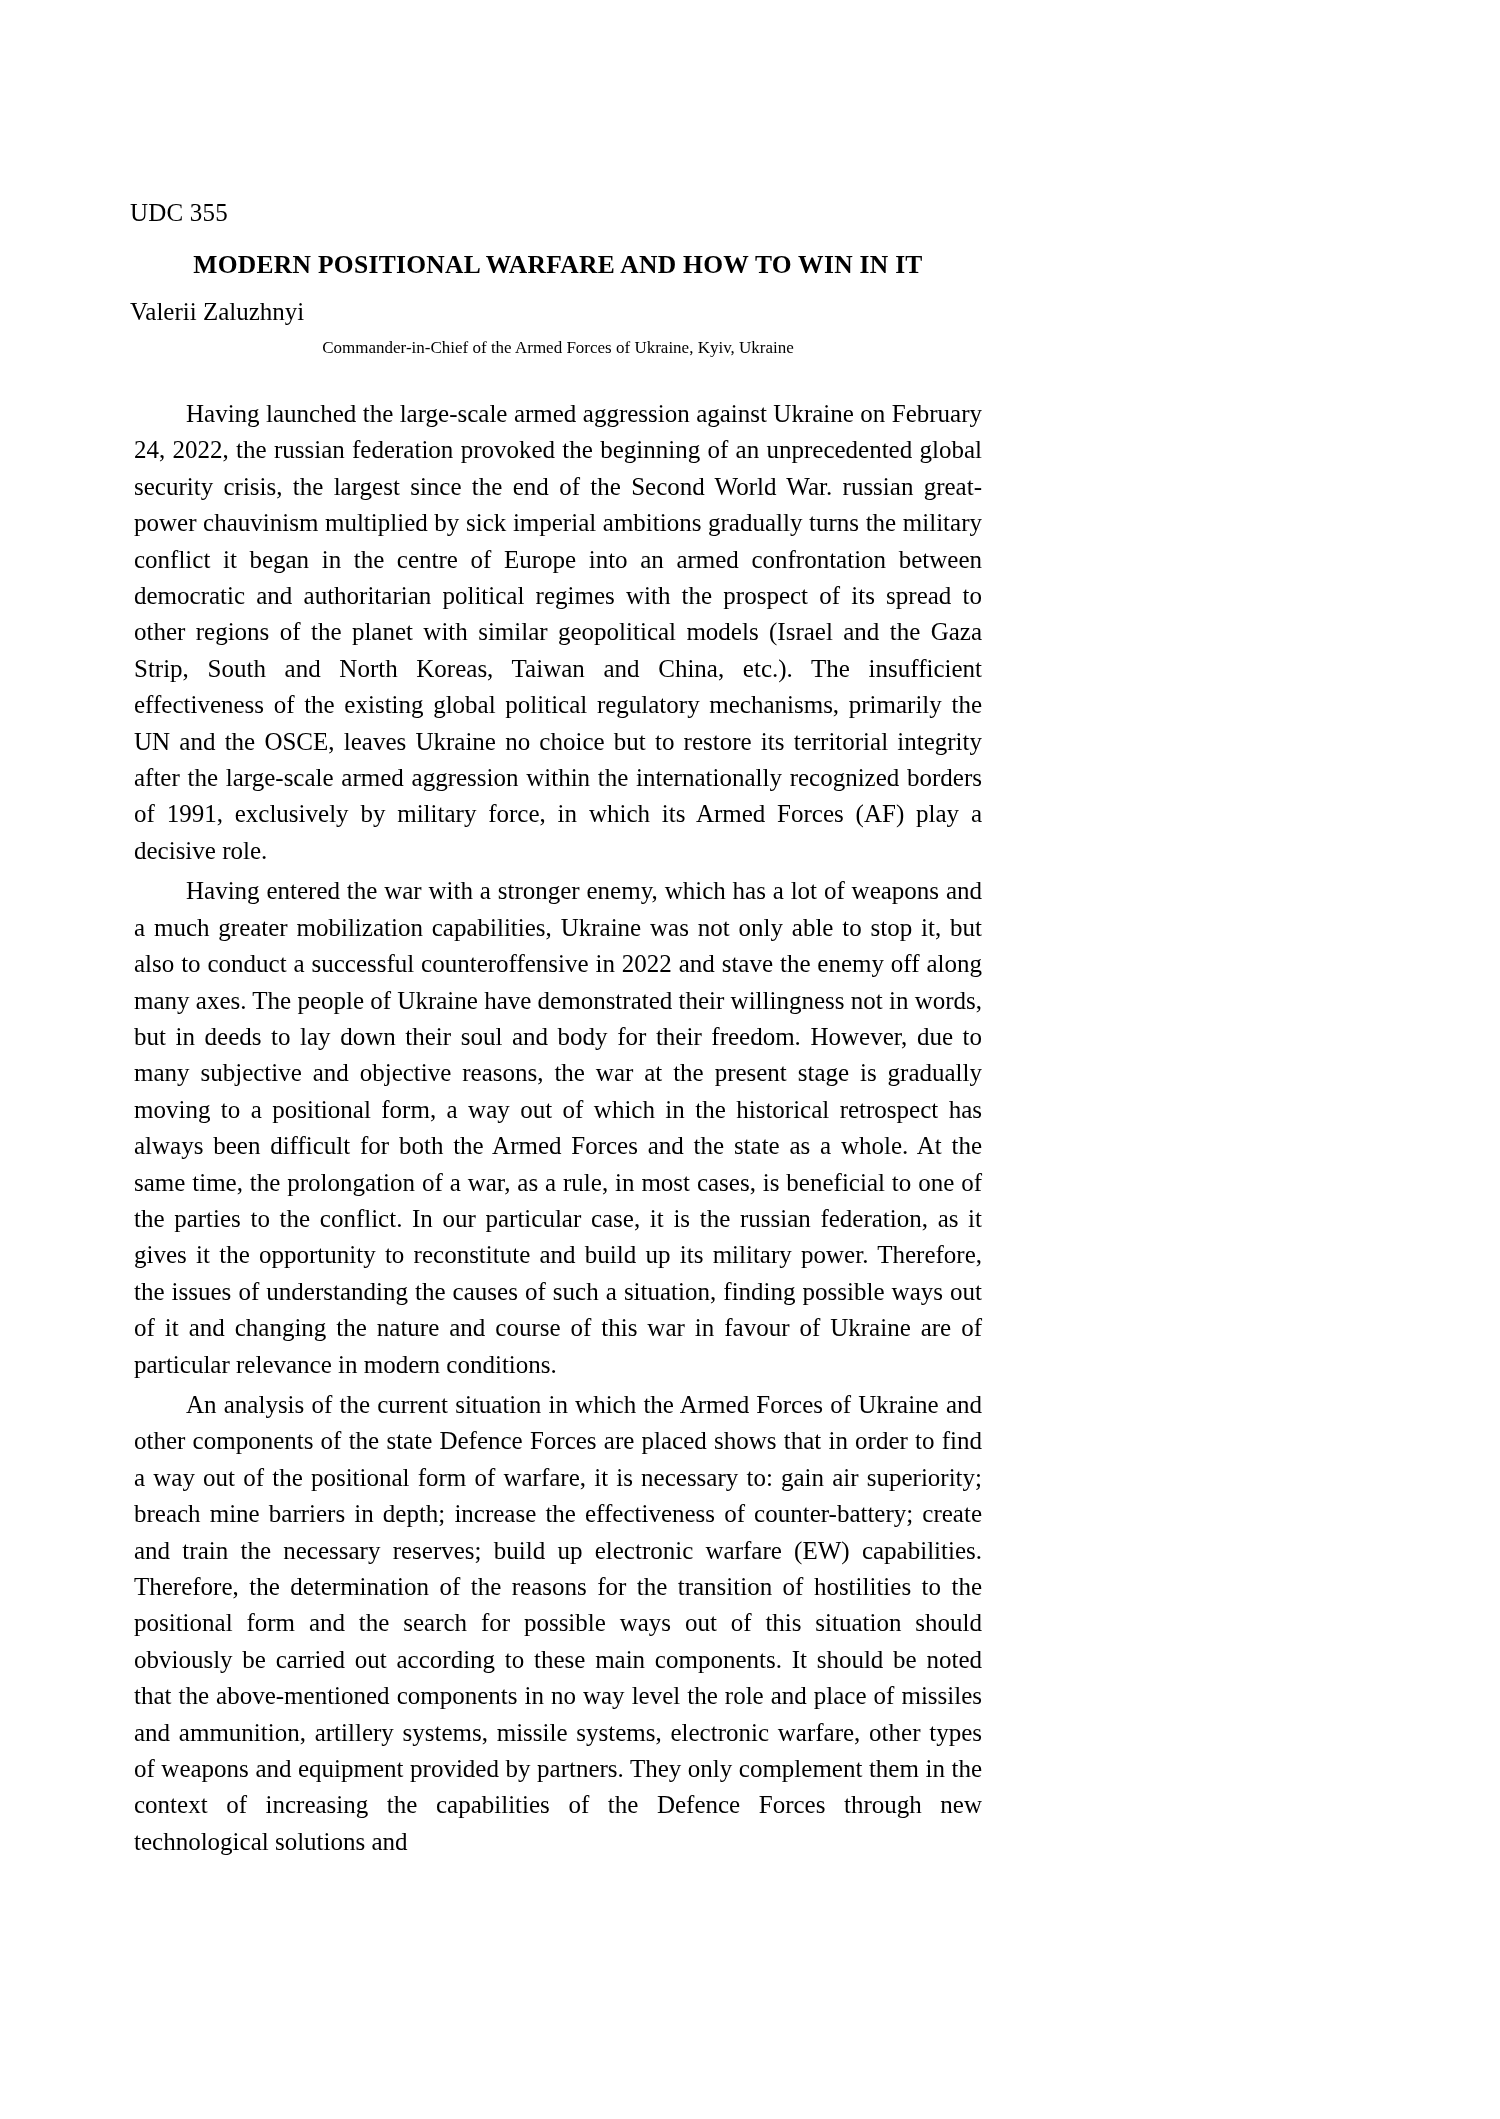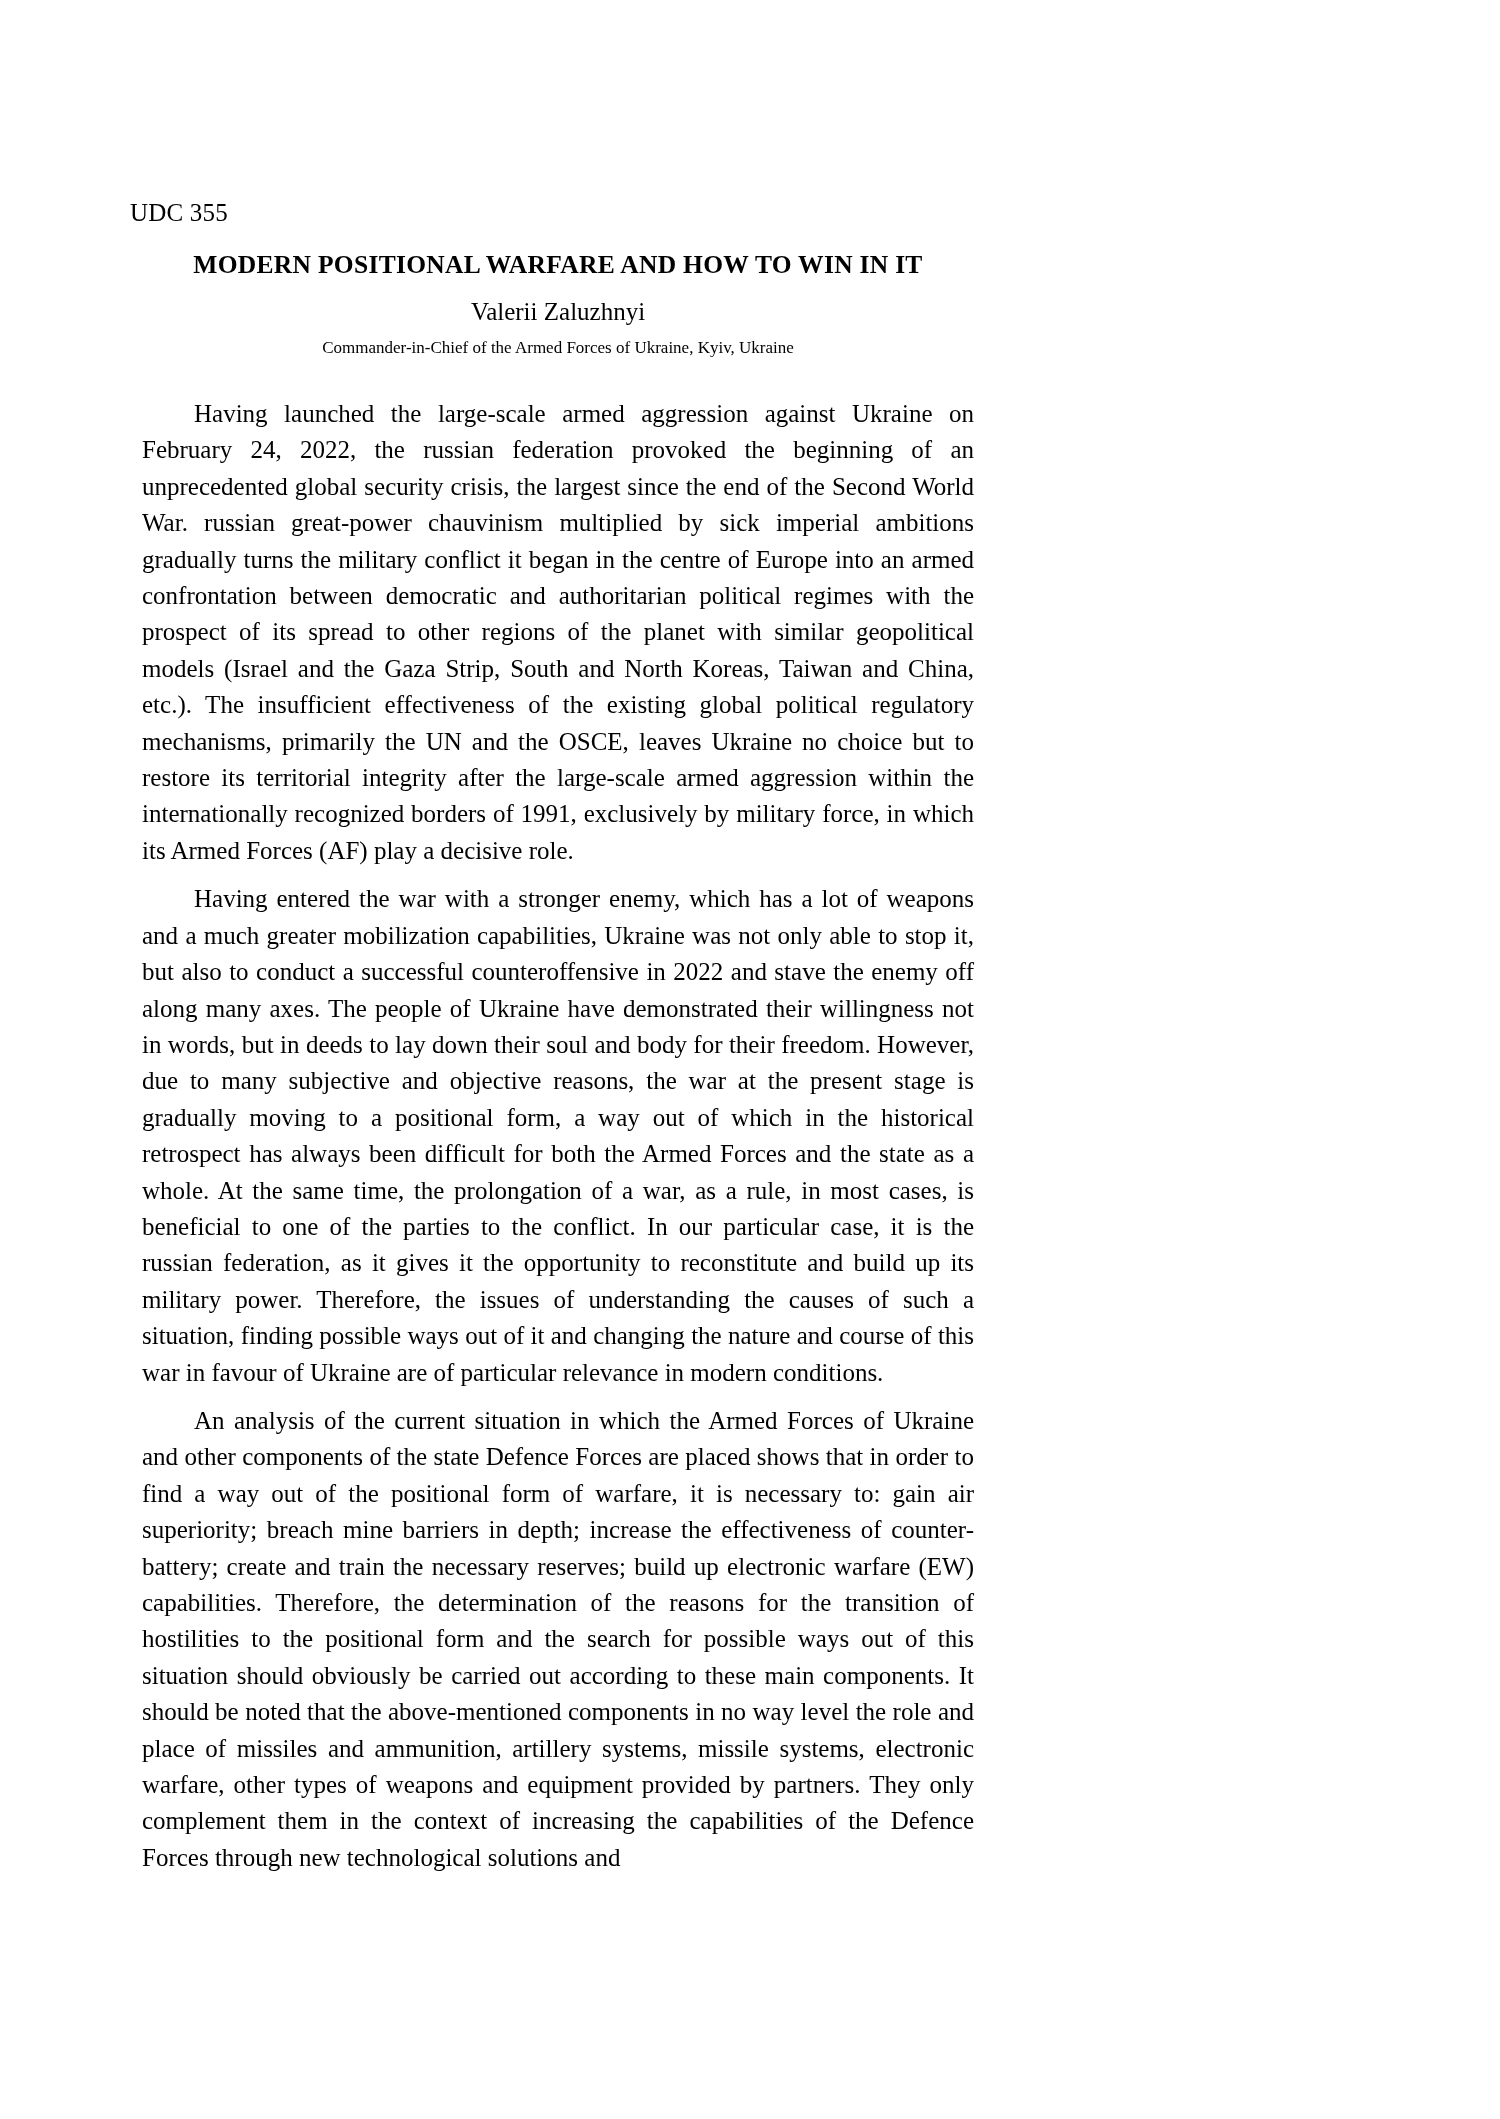--- a/index.html
+++ b/index.html
@@ -35,36 +35,35 @@
     font-size: 25.5px;
     line-height: 34px;
     font-weight: bold;
     text-align: center;
     margin: 12px;
     letter-spacing: 0.3px;
   }
   .author {
     font-size: 25px;
     line-height: 36px;
-    text-align: center;
     margin: 0;
   }
   .affiliation {
     font-size: 17px;
     line-height: 36px;
     text-align: center;
     margin: 0 0 30px 0;
   }
   .body-para {
     font-size: 25px;
     line-height: 36.4px;
     text-align: justify;
     text-justify: inter-word;
     text-indent: 52px;
-    margin: 12px;
+    margin: 4px;
     hyphens: none;
     -webkit-hyphens: none;
   }
   .body-para:last-child {
     text-align: justify;
   }
 </style>
 </head>
 <body>
 

